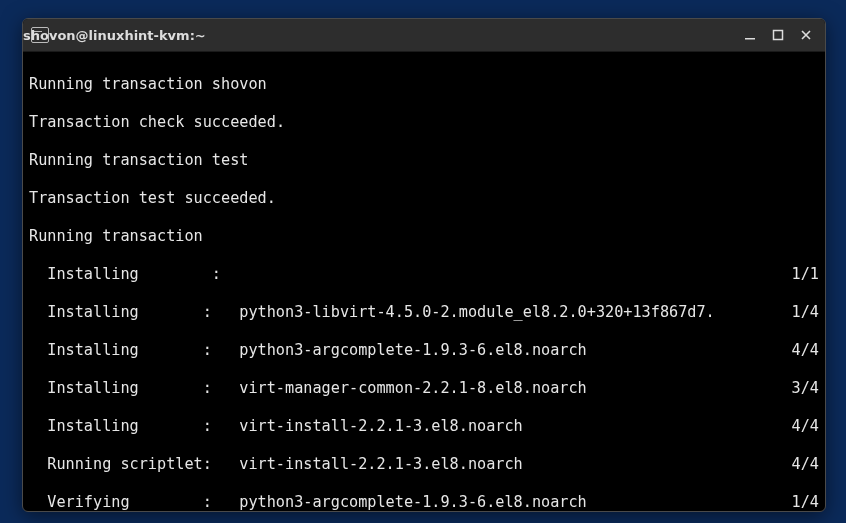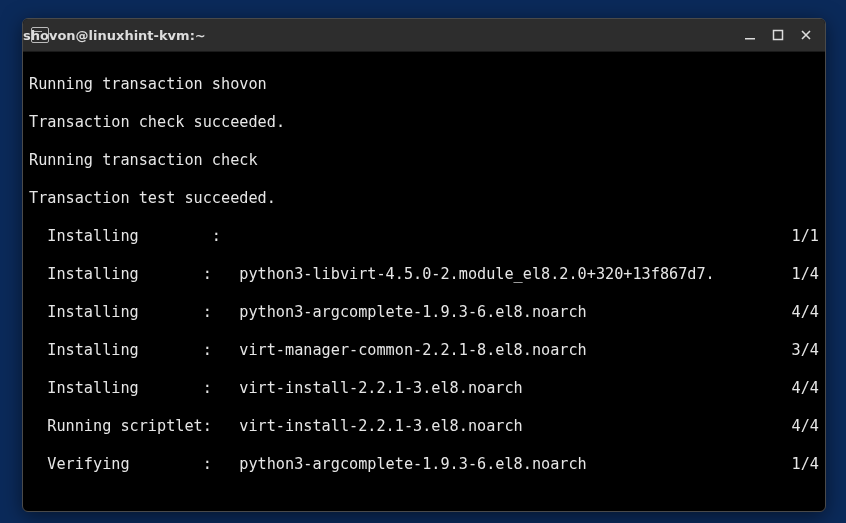--- a/index.html
+++ b/index.html
@@ -45,22 +45,23 @@
         <svg width="12" height="12" viewBox="0 0 12 12">
             <path d="M2 2 L10 10 M10 2 L2 10" stroke="#ddd" stroke-width="1.6"></path>
           </svg>
       </div>
     </div>
   </div>
 
   <div class="term">
 <span class="row">Running transaction shovon</span>
 <span class="row">Transaction check succeeded.</span>
-<span class="row">Running transaction check</span>
+<span class="row">Running transaction test</span>
 <span class="row">Transaction test succeeded.</span>
+<span class="row">Running transaction</span>
 <span class="row ind1 wide"><span class="wlabel">Installing        :</span><span class="wpkg"></span><span class="wcount">1/1</span></span>
 <span class="row ind1 wide"><span class="wlabel">Installing       :</span><span class="wpkg">python3-libvirt-4.5.0-2.module_el8.2.0+320+13f867d7.</span><span class="wcount">1/4</span></span>
 <span class="row ind1 wide"><span class="wlabel">Installing       :</span><span class="wpkg">python3-argcomplete-1.9.3-6.el8.noarch</span><span class="wcount">4/4</span></span>
 <span class="row ind1 wide"><span class="wlabel">Installing       :</span><span class="wpkg">virt-manager-common-2.2.1-8.el8.noarch</span><span class="wcount">3/4</span></span>
 <span class="row ind1 wide"><span class="wlabel">Installing       :</span><span class="wpkg">virt-install-2.2.1-3.el8.noarch</span><span class="wcount">4/4</span></span>
 <span class="row ind1 wide"><span class="wlabel">Running scriptlet:</span><span class="wpkg">virt-install-2.2.1-3.el8.noarch</span><span class="wcount">4/4</span></span>
 <span class="row ind1 wide"><span class="wlabel">Verifying        :</span><span class="wpkg">python3-argcomplete-1.9.3-6.el8.noarch</span><span class="wcount">1/4</span></span>
 
 
 

